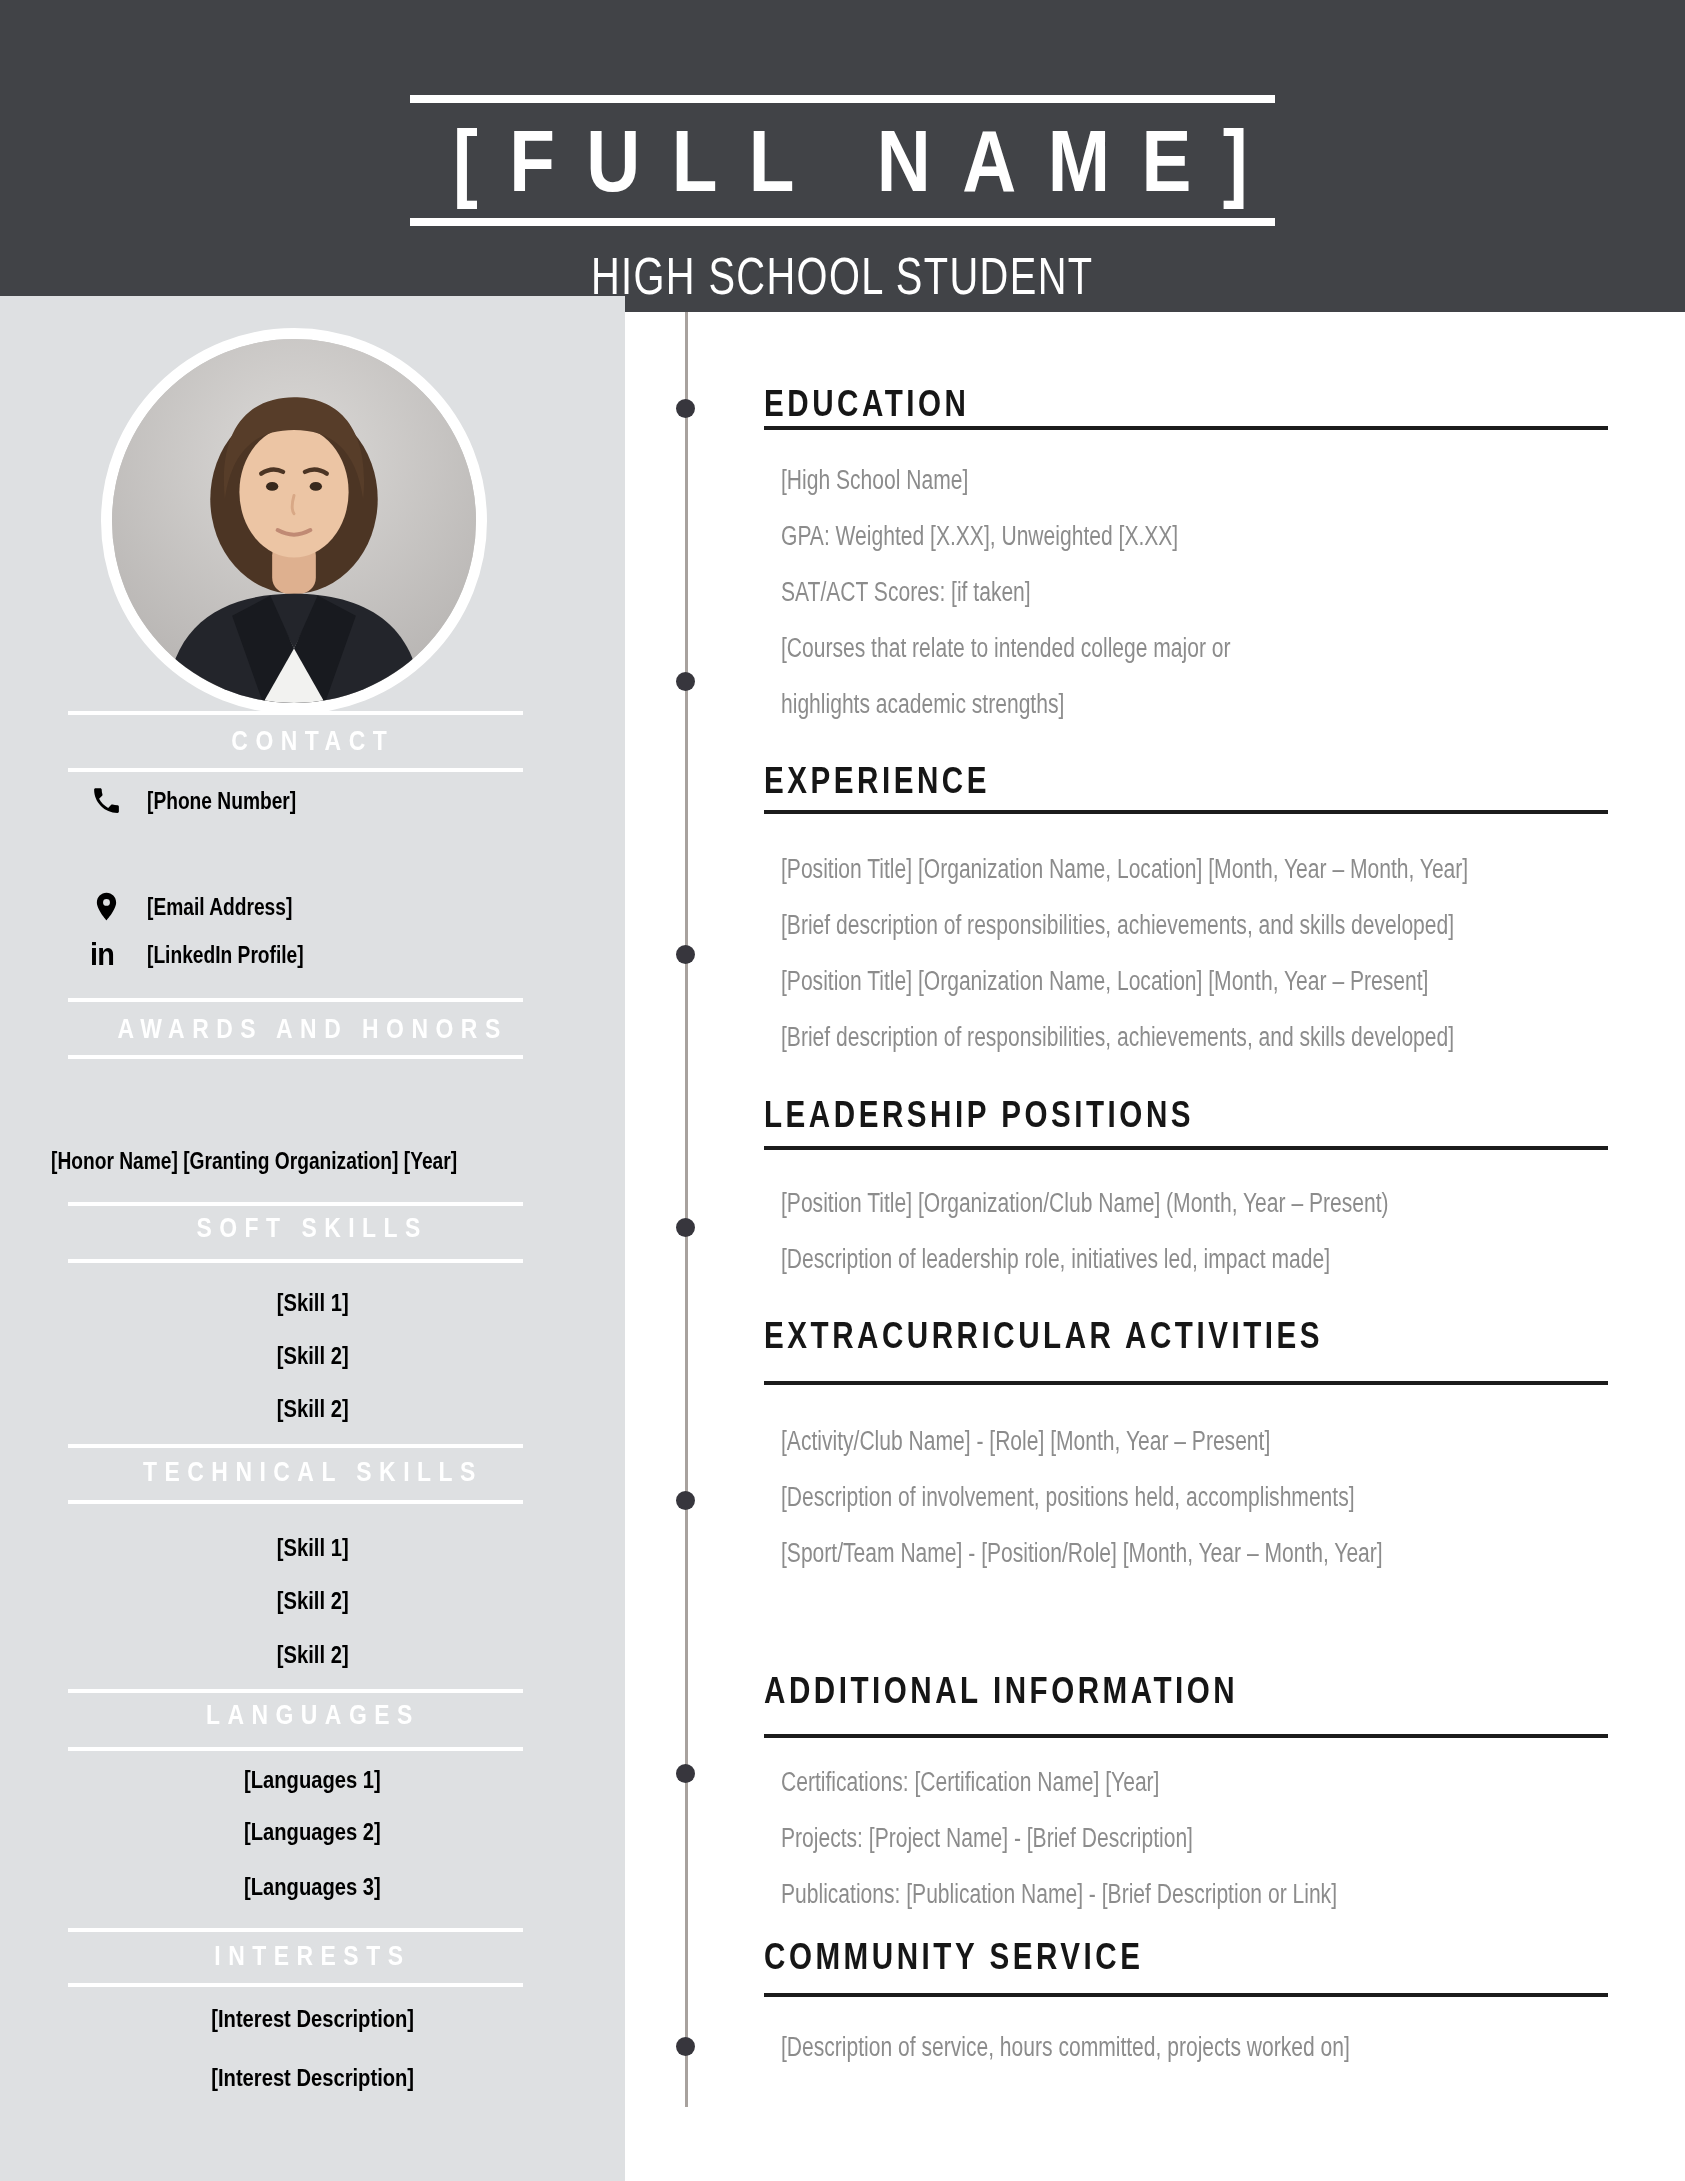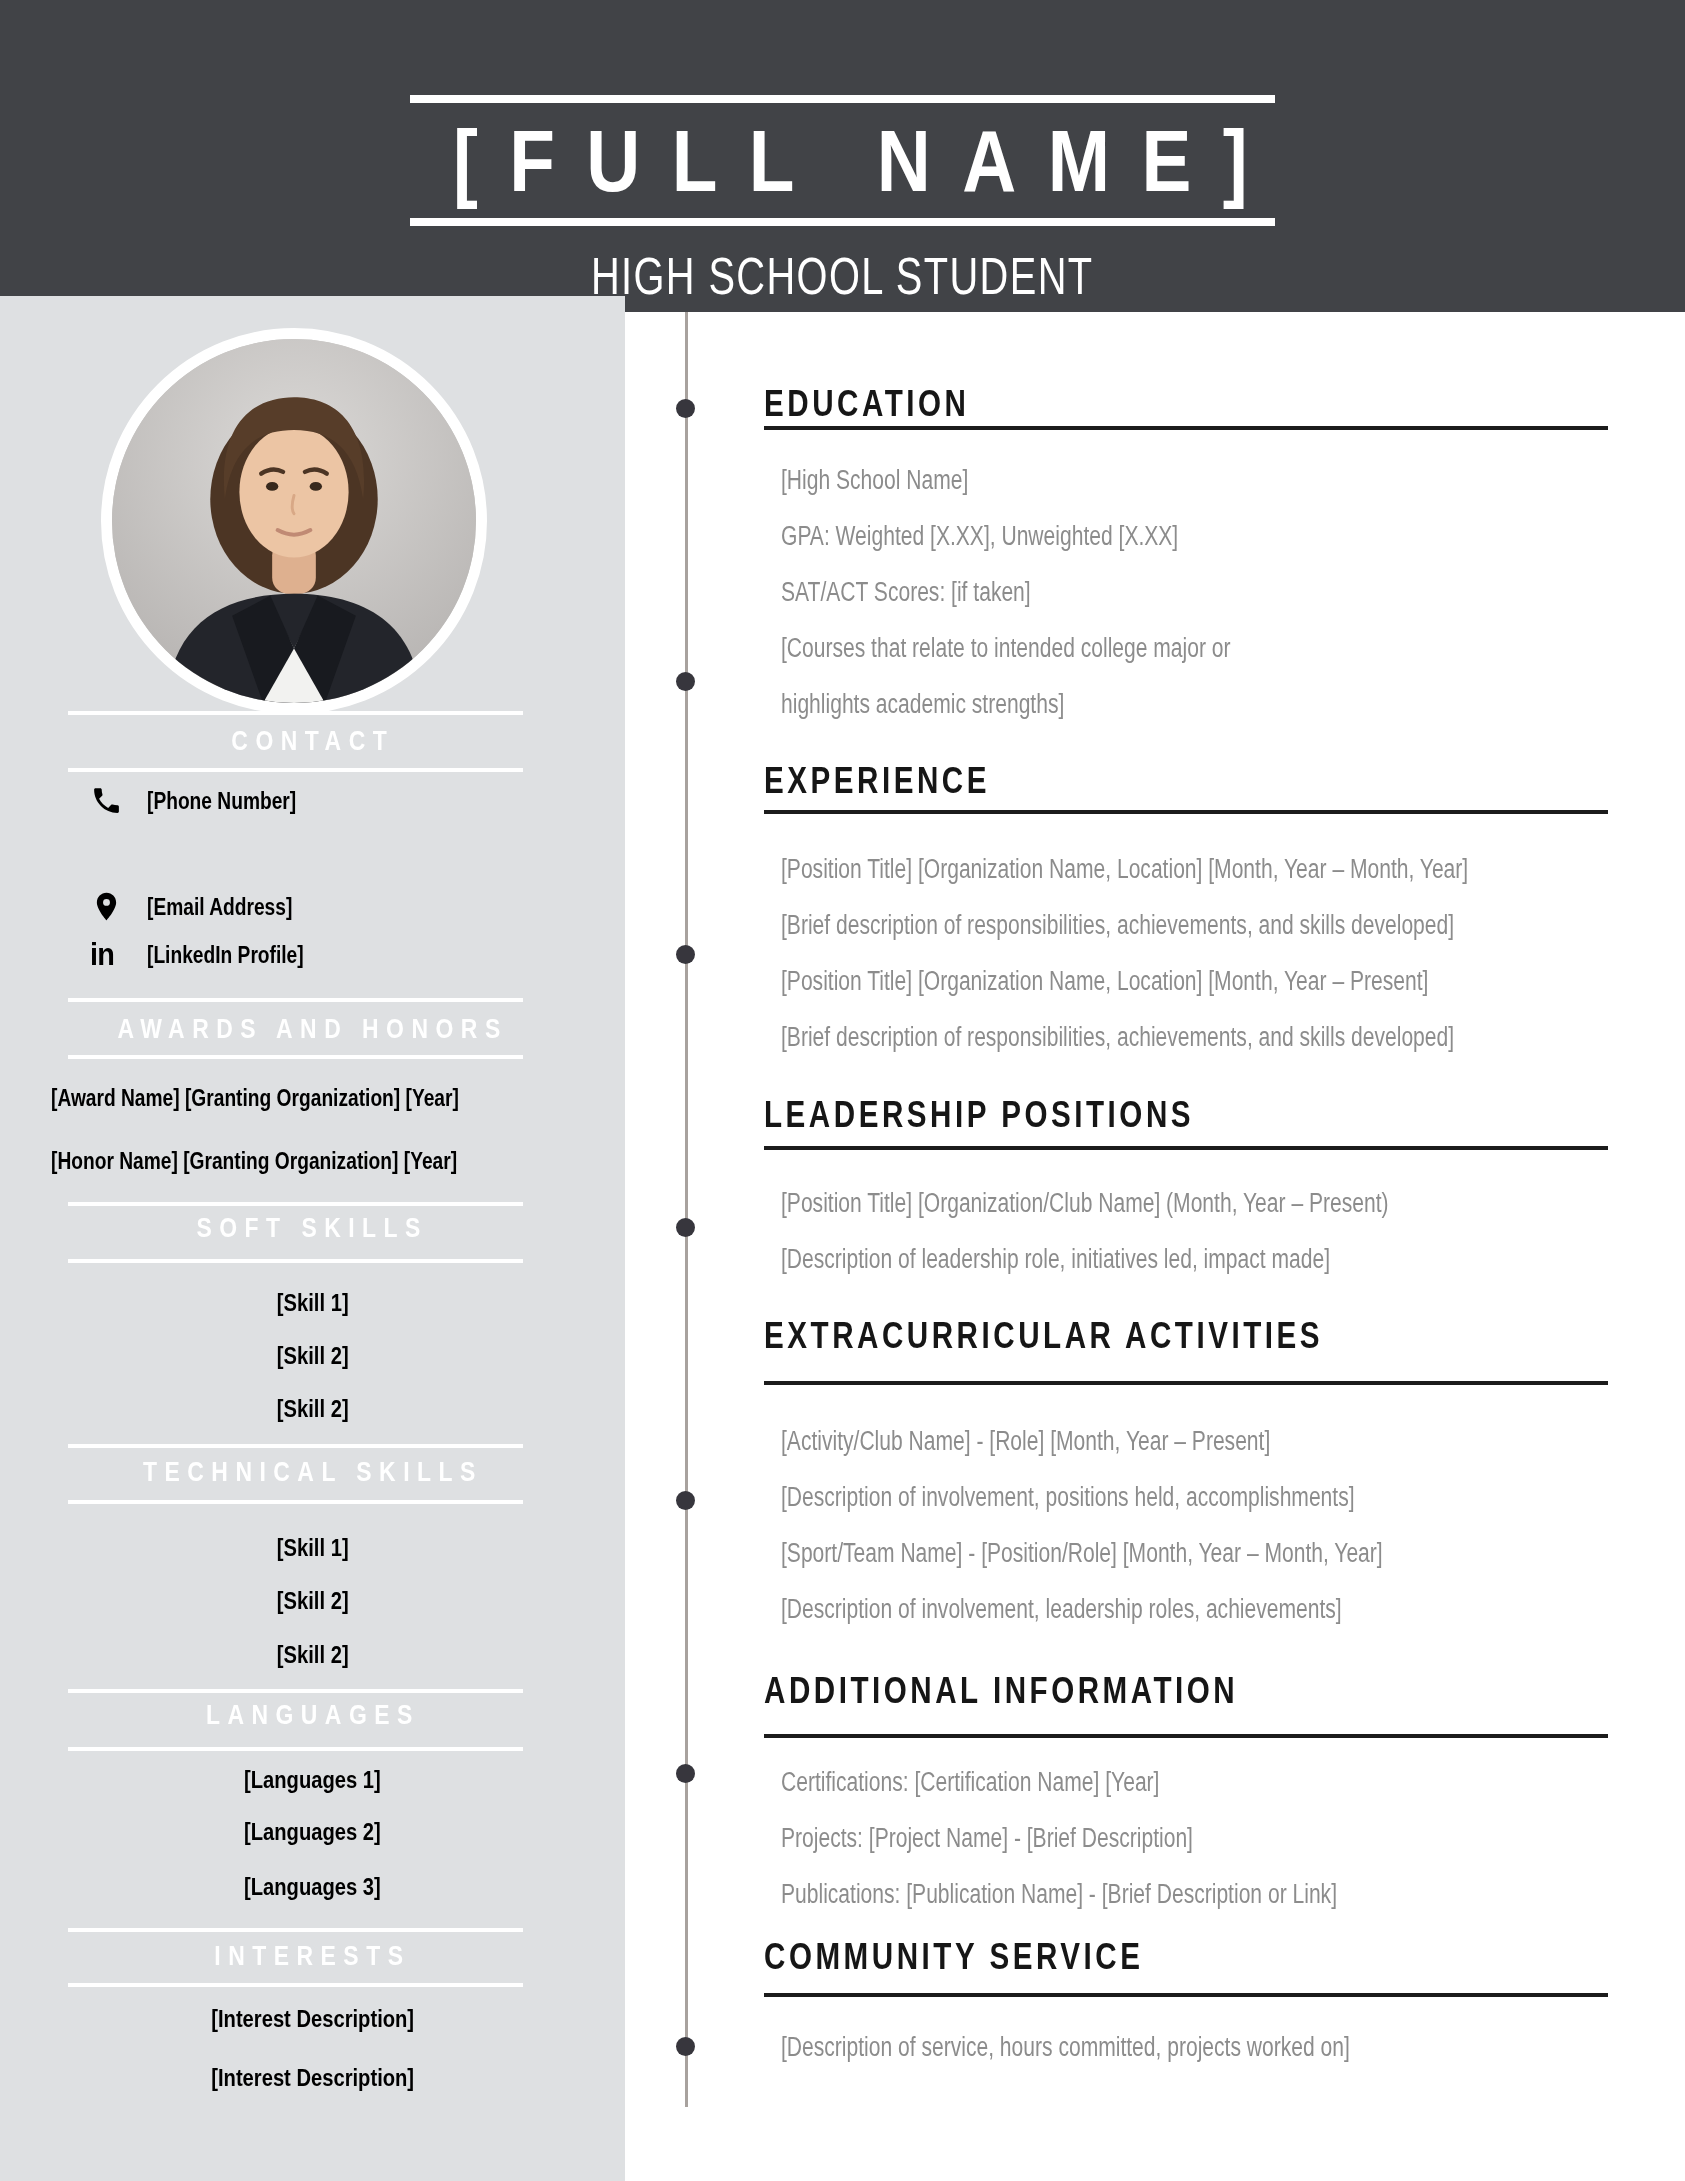--- a/index.html
+++ b/index.html
@@ -154,23 +154,20 @@
       <span class="clabel">
           <span class="cl">[LinkedIn Profile]</span>
         </span>
     </div>
 
     <div class="srule" style="top:702px"></div>
     <div class="sheading" style="top:718px">
       <span class="hc">AWARDS AND HONORS</span>
     </div>
     <div class="srule" style="top:759px"></div>
-    <div class="sitem-left" style="top:787px">
-      <span class="cl">[Award Name] [Granting Organization] [Year]</span>
-    </div>
     <div class="sitem-left" style="top:850px">
       <span class="cl">[Honor Name] [Granting Organization] [Year]</span>
     </div>
 
     <div class="srule" style="top:906px"></div>
     <div class="sheading" style="top:917px">
       <span class="hc">SOFT SKILLS</span>
     </div>
     <div class="srule" style="top:963px"></div>
     <div class="sitem-c" style="top:992px"><span class="cc">[Skill 1]</span></div>
@@ -274,23 +271,20 @@
   <div class="mbody" style="top:1413px">
     <div class="bl">
         <span class="cl">[Activity/Club Name] - [Role] [Month, Year – Present]</span>
       </div>
     <div class="bl">
         <span class="cl">[Description of involvement, positions held, accomplishments]</span>
       </div>
     <div class="bl">
         <span class="cl">[Sport/Team Name] - [Position/Role] [Month, Year – Month, Year]</span>
       </div>
-    <div class="bl">
-        <span class="cl">[Description of involvement, leadership roles, achievements]</span>
-      </div>
   </div>
 
   <div class="mheading" style="top:1670px">
     <span class="mh">ADDITIONAL INFORMATION</span>
   </div>
   <div class="mrule" style="top:1734px"></div>
   <div class="mbody" style="top:1754px">
     <div class="bl">
         <span class="cl">Certifications: [Certification Name] [Year]</span>
       </div>

